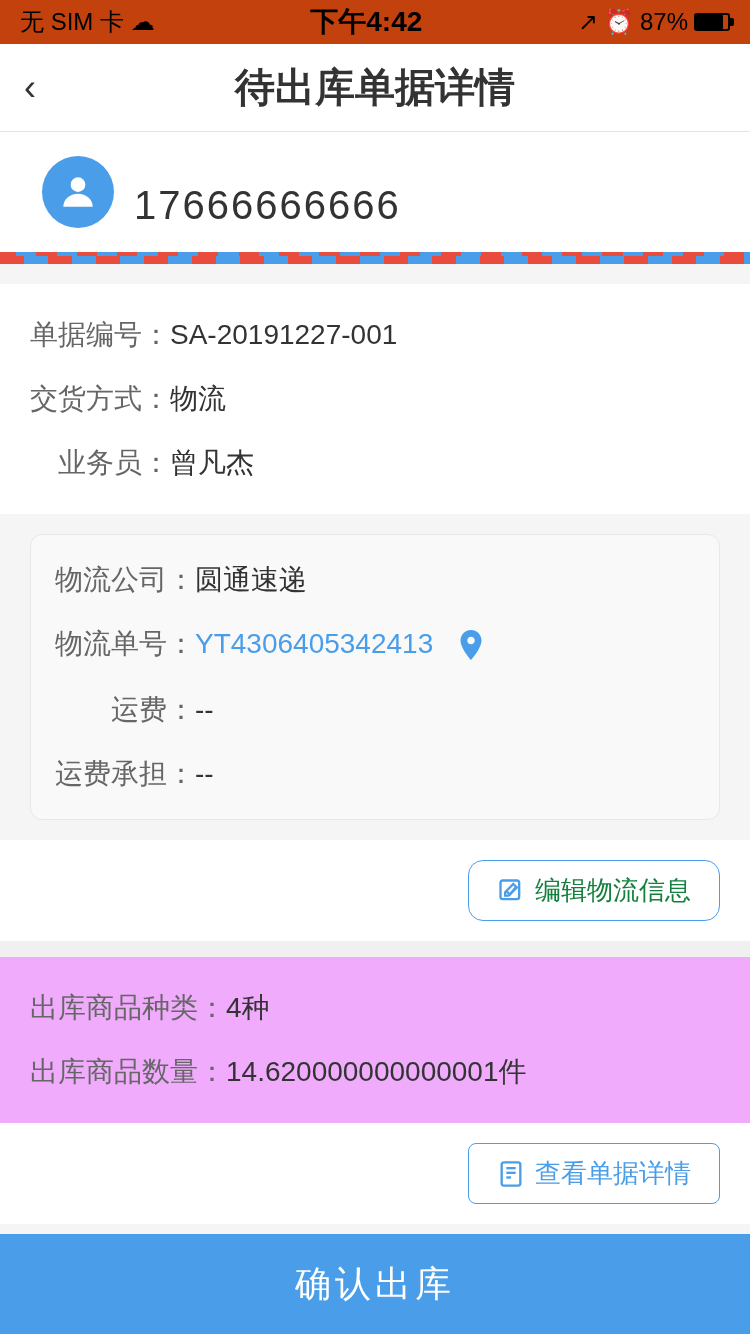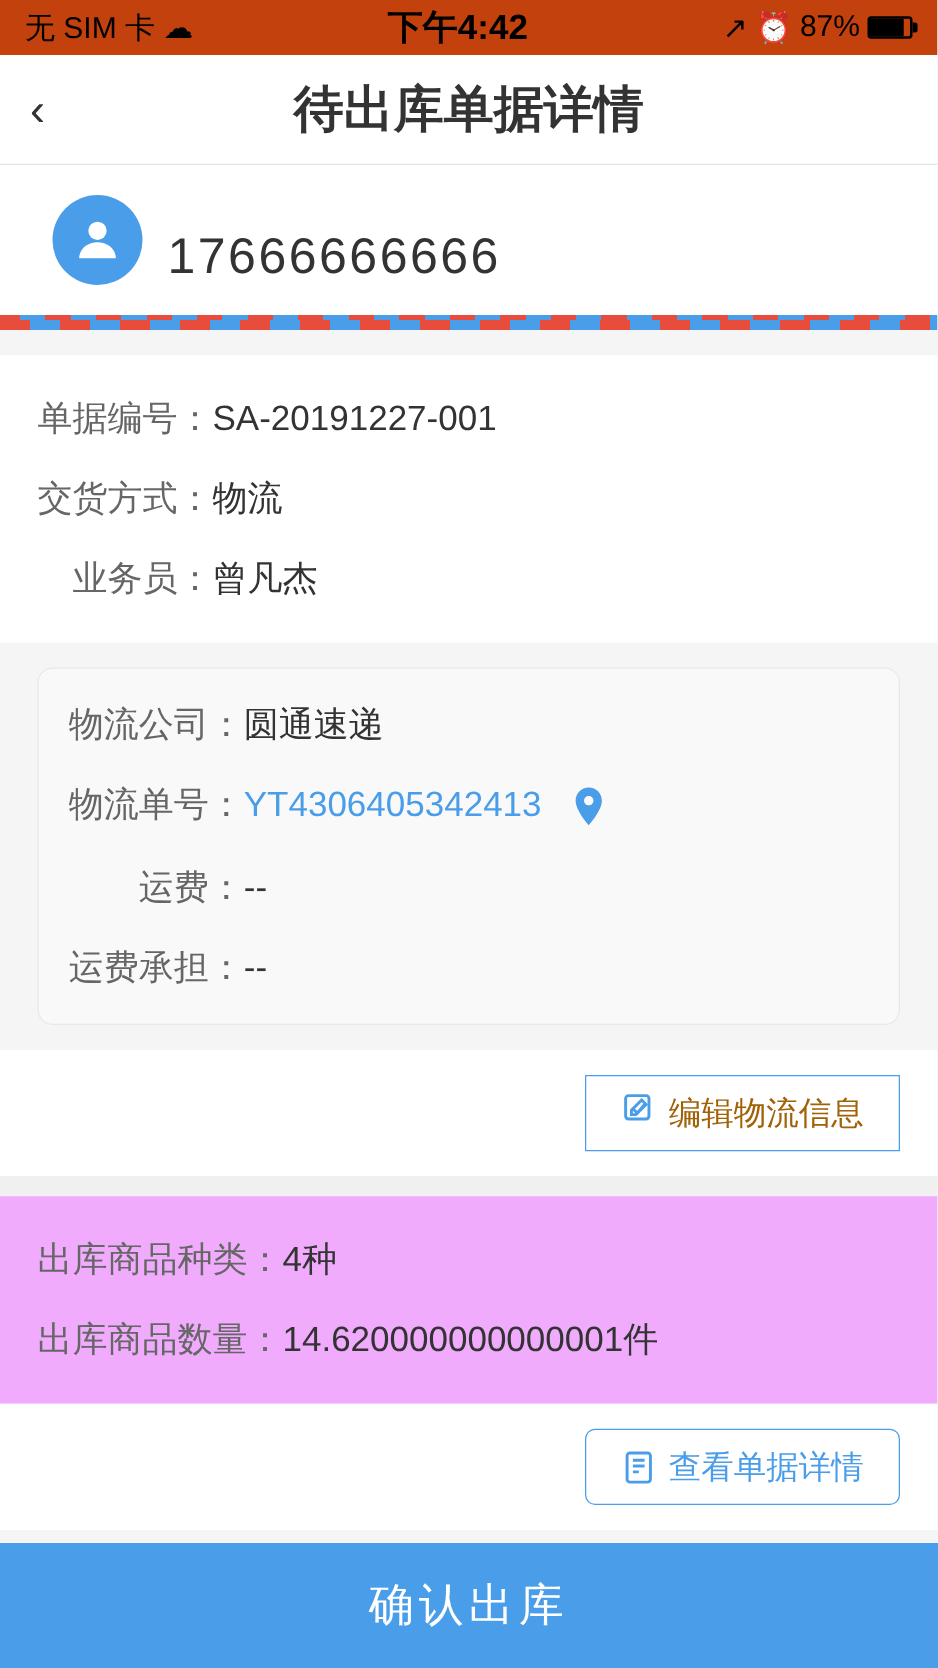--- a/index.html
+++ b/index.html
@@ -138,26 +138,26 @@
 
     
     .edit-btn-wrap {
       display: flex;
       justify-content: flex-end;
       padding: 20px 30px;
       background: #fff;
     }
     .edit-btn {
       border: 1.5px solid #4a9de8;
-      border-radius: 0;
+      border-radius: 15px;
       padding: 12px 28px;
-      color: #a16207;
+      color: #15803d;
       font-size: 26px;
       display: flex;
-      align-items: flex-start;
+      align-items: center;
       gap: 10px;
       cursor: pointer;
       background: #fff;
     }
 
     
     .gray-sep {
       height: 16px;
       background: #f0f0f0;
     }

